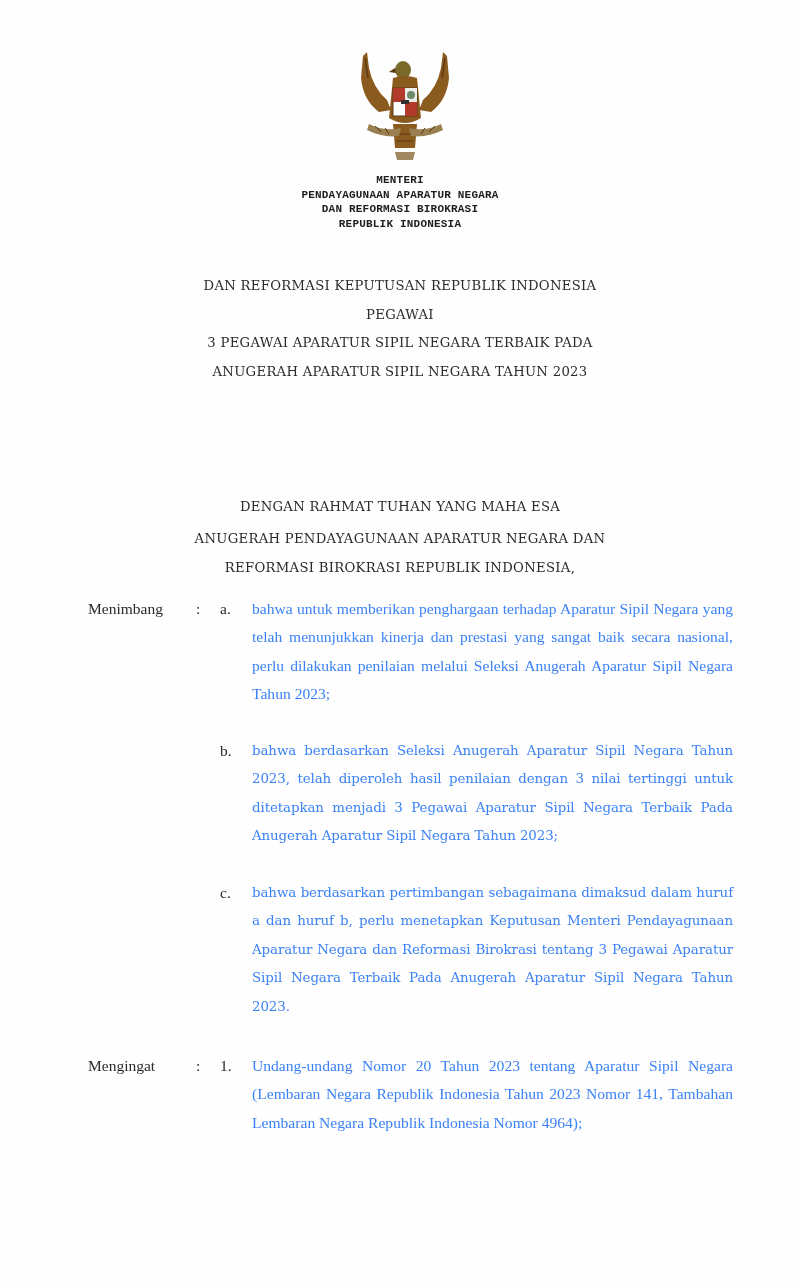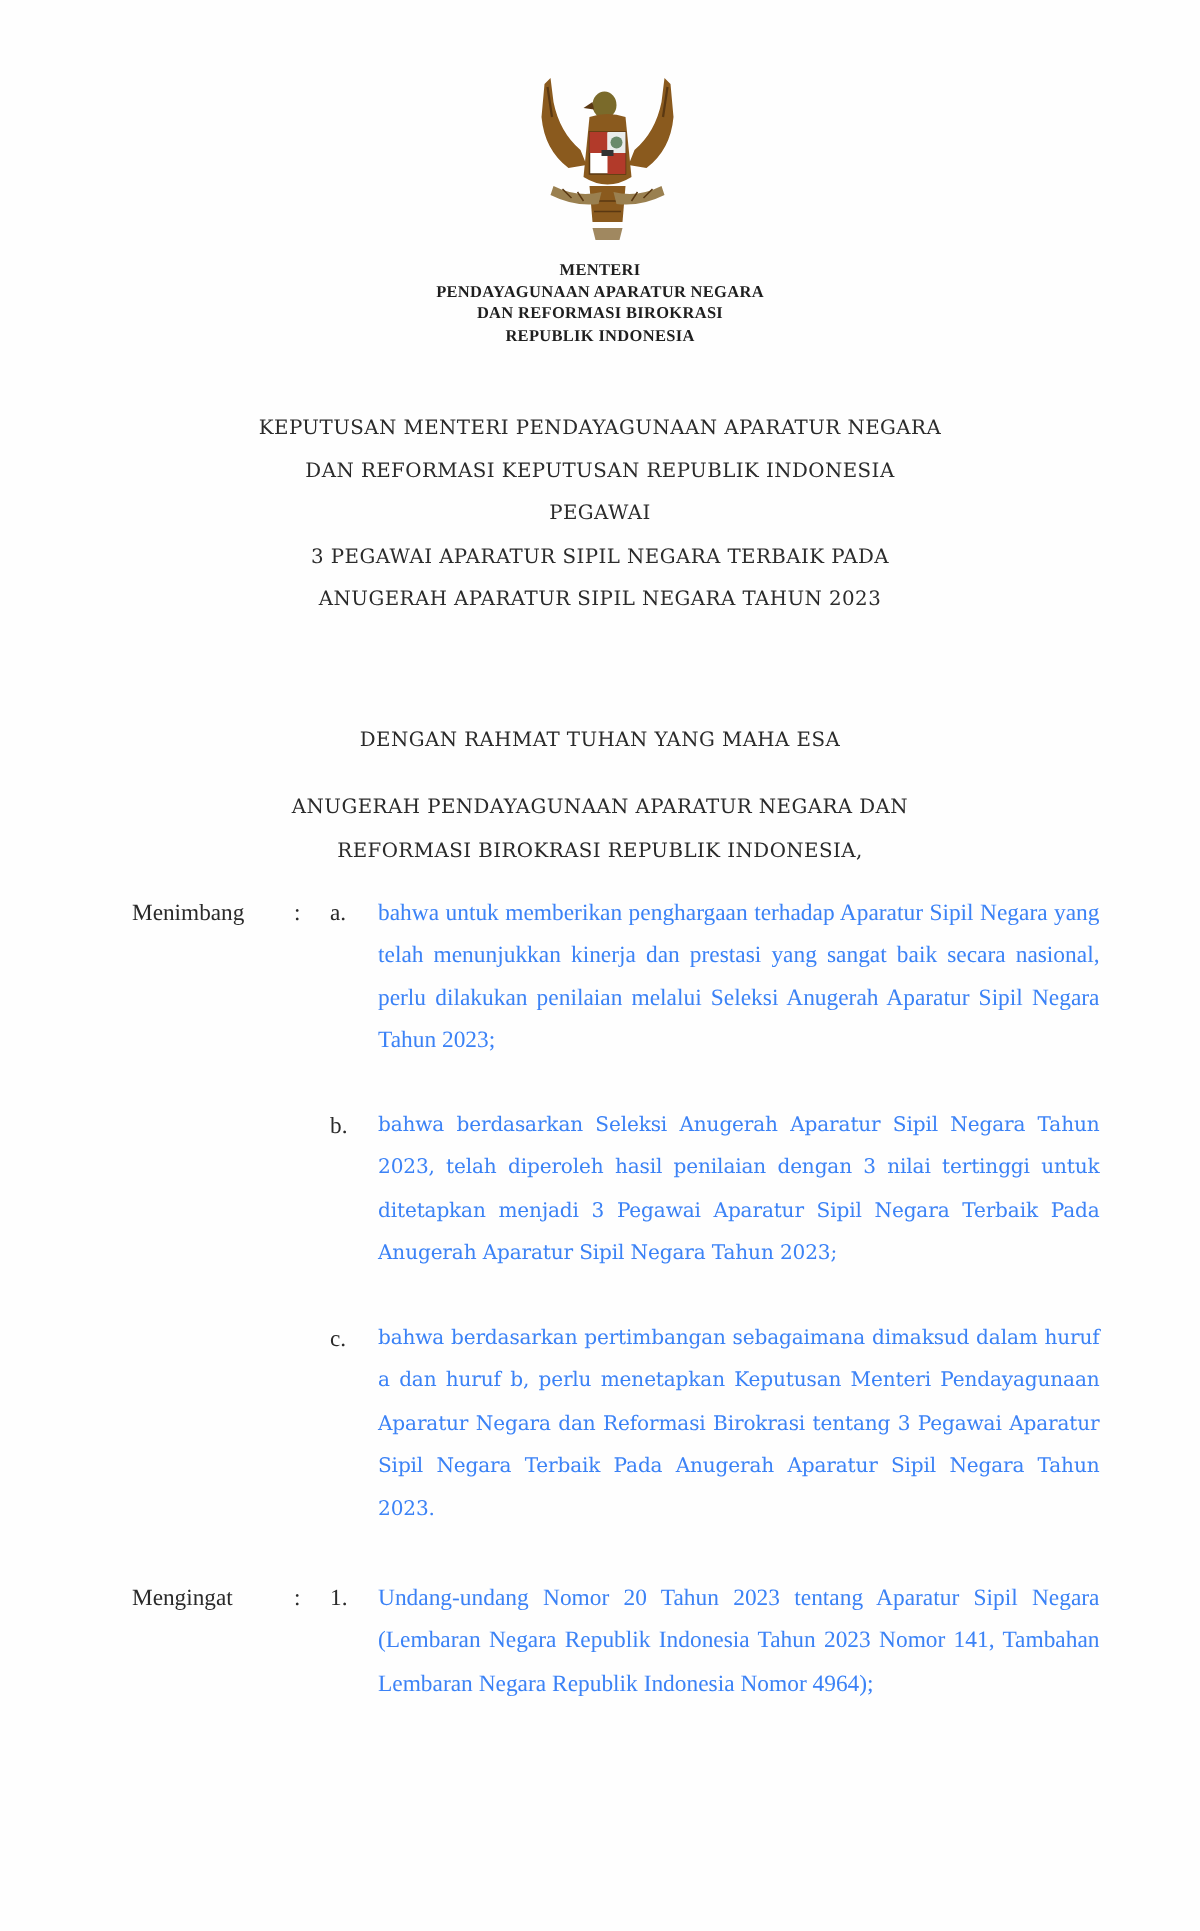--- a/index.html
+++ b/index.html
@@ -3,28 +3,28 @@
 <meta charset="utf-8">
 <style>
   html, body { margin: 0; padding: 0; background: #ffffff; }
   body { width: 800px; height: 1287px; position: relative; overflow: hidden;
          font-family: "DejaVu Serif", "Liberation Serif", serif; color: #2a2a2a; }
   .page { position: absolute; left: 0; top: 0; width: 800px; height: 1287px; background: #fefefe; }
 
   .emblem { position: absolute; left: 355px; top: 48px; width: 100px; height: 120px; }
 
   .ministry { position: absolute; left: 200px; top: 173px; width: 400px; text-align: center;
-              font-family: Liberation Serif, serif; font-weight: bold; font-size: 11px;
+              font-family: Liberation Mono, monospace; font-weight: bold; font-size: 11px;
               line-height: 14.5px; letter-spacing: 0.2px; color: #1e1e1e; }
 
   .title-block { position: absolute; left: 100px; top: 272px; width: 600px; text-align: center;
                  font-family: "DejaVu Serif", serif; font-size: 13.2px; line-height: 28.6px;
                  letter-spacing: 0.3px; color: #2b2b2b; }
 
-  .rahmat { position: absolute; left: 100px; top: 484px; width: 600px; text-align: center;
+  .rahmat { position: absolute; left: 100px; top: 497px; width: 600px; text-align: center;
             font-size: 13.2px; line-height: 20px; letter-spacing: 0.3px; }
 
   .menteri { position: absolute; left: 100px; top: 525px; width: 600px; text-align: center;
              font-size: 13.2px; line-height: 28.6px; letter-spacing: 0.3px; }
 
   .section { position: absolute; left: 0; width: 800px; }
   .section .label { position: absolute; left: 88px; top: 0; font-size: 14px; line-height: 28.4px;
                     font-family: Liberation Serif, serif; font-size: 15.5px; }
   .section .colon { position: absolute; left: 196px; top: 0; font-size: 15.5px; line-height: 28.4px;
                     font-family: "Liberation Serif", serif; }
@@ -71,21 +71,20 @@
   </svg>
 
   <div class="ministry">
     <div>MENTERI</div>
     <div>PENDAYAGUNAAN APARATUR NEGARA</div>
     <div>DAN REFORMASI BIROKRASI</div>
     <div>REPUBLIK INDONESIA</div>
   </div>
 
   <div class="title-block">
-    <div>KEPUTUSAN MENTERI PENDAYAGUNAAN APARATUR NEGARA</div>
     <div>DAN REFORMASI KEPUTUSAN REPUBLIK INDONESIA</div>
     <div>PEGAWAI</div>
     <div>3 PEGAWAI APARATUR SIPIL NEGARA TERBAIK PADA</div>
     <div>ANUGERAH APARATUR SIPIL NEGARA TAHUN 2023</div>
   </div>
 
   <div class="rahmat">DENGAN RAHMAT TUHAN YANG MAHA ESA</div>
 
   <div class="menteri">
     <div>ANUGERAH PENDAYAGUNAAN APARATUR NEGARA DAN</div>

